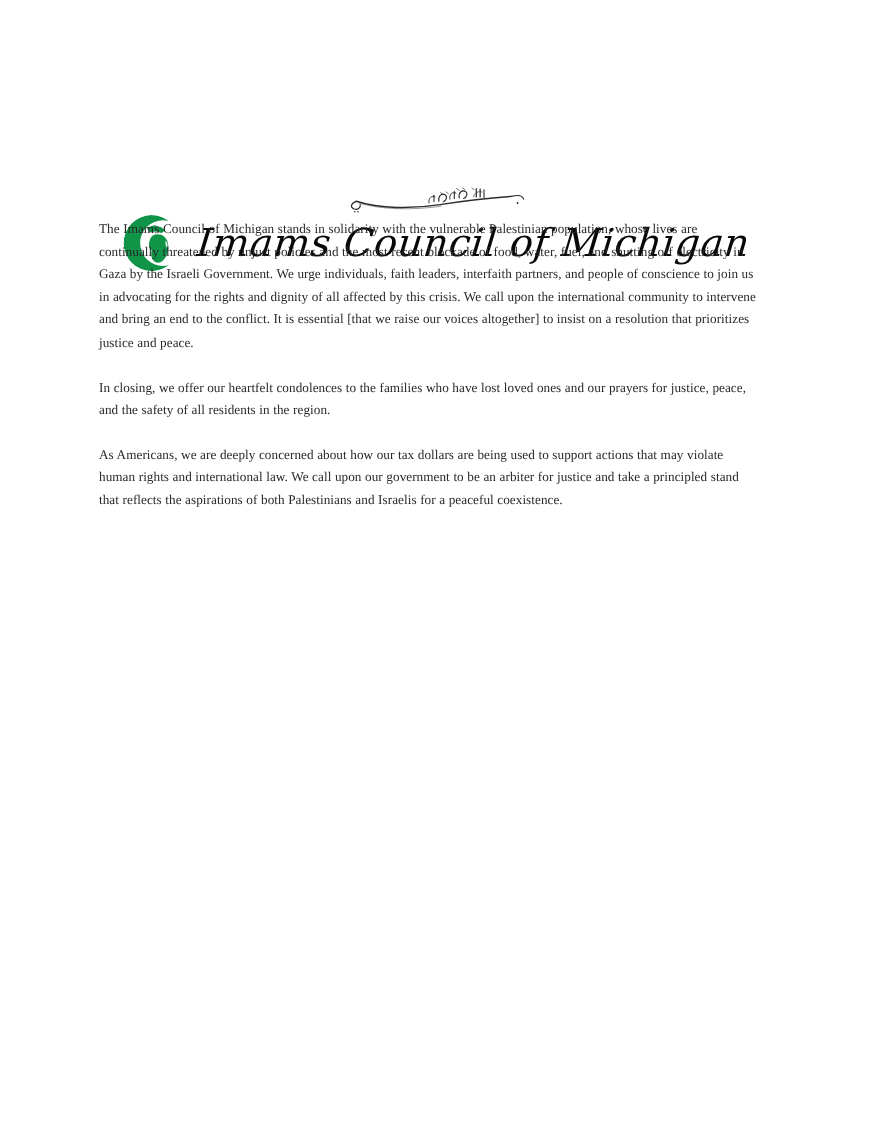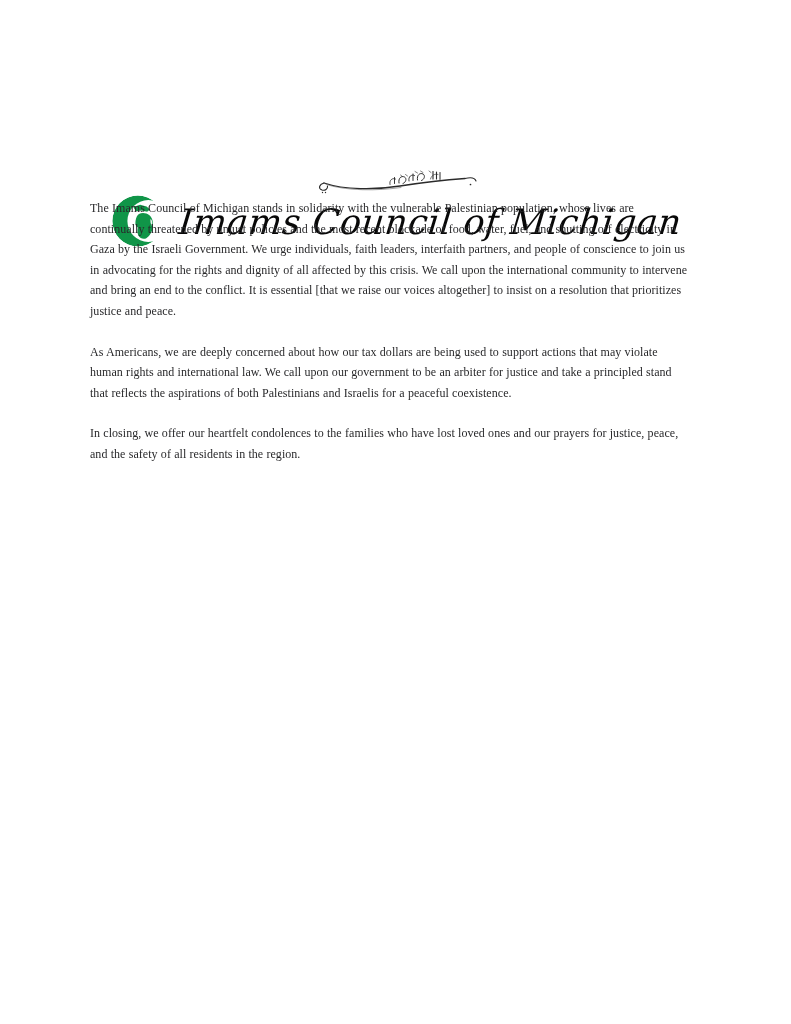--- a/index.html
+++ b/index.html
@@ -164,17 +164,17 @@
           <path d="M70 46 C 73 49, 74 54, 72 58 C 70 55, 69 50, 70 46 Z" fill="#ffffff" opacity="0.9"></path>
         </svg>
       </span>
 
       <span class="wordmark">Imams Council of Michigan</span>
     </div>
   </div>
 
   <div class="letter-body">
     <p class="letter-paragraph">The Imams Council of Michigan stands in solidarity with the vulnerable Palestinian population, whose lives are continually threatened by unjust policies and the most recent blockade of food, water, fuel, and shutting off electricity in Gaza by the Israeli Government. We urge individuals, faith leaders, interfaith partners, and people of conscience to join us in advocating for the rights and dignity of all affected by this crisis. We call upon the international community to intervene and bring an end to the conflict. It is essential [that we raise our voices altogether] to insist on a resolution that prioritizes justice and peace.</p>
+    <p class="letter-paragraph">In closing, we offer our heartfelt condolences to the families who have lost loved ones and our prayers for justice, peace, and the safety of all residents in the region.</p>
     <p class="letter-paragraph">As Americans, we are deeply concerned about how our tax dollars are being used to support actions that may violate human rights and international law. We call upon our government to be an arbiter for justice and take a principled stand that reflects the aspirations of both Palestinians and Israelis for a peaceful coexistence.</p>
-    <p class="letter-paragraph">In closing, we offer our heartfelt condolences to the families who have lost loved ones and our prayers for justice, peace, and the safety of all residents in the region.</p>
   </div>
 
 </div>
 
 </body></html>

